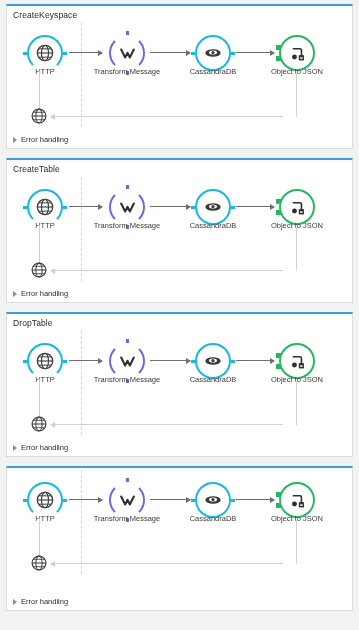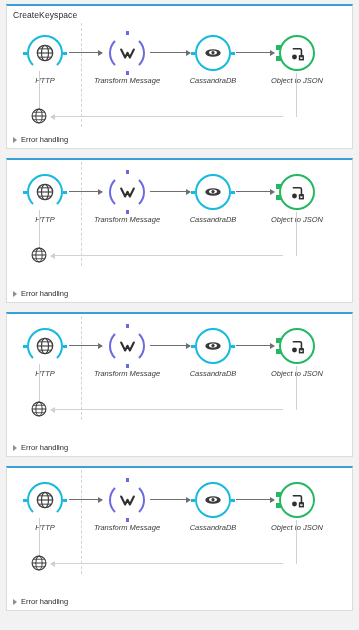--- a/index.html
+++ b/index.html
@@ -105,27 +105,26 @@
   .glyph {
     position: absolute;
     left: 0; top: 0;
     width: 36px; height: 36px;
     display: flex;
     align-items: center;
     justify-content: center;
   }
   .node-label {
     position: absolute;
-    top: 55px;
+    top: 46px;
     width: 78px;
     text-align: center;
     font-size: 7.5px;
     color: #3b3b3b;
     line-height: 9.5px;
-    font-style: italic;
   }
   
   .arrow {
     position: absolute;
     height: 1px;
     background: #6e6e6e;
     top: 31px;
   }
   .arrow::after {
     content: "";
@@ -270,20 +269,21 @@
               <line x1="4.2" y1="7" x2="19.8" y2="7" stroke="#3f3f3f" stroke-width="1.2"></line>
               <line x1="4.2" y1="17" x2="19.8" y2="17" stroke="#3f3f3f" stroke-width="1.2"></line>
             </svg></span></div>
       </div>
       <div class="err-row">
         <span class="disclosure"></span>
         <span class="err-label">Error handling</span>
       </div>
     </div>
     <div class="flow-panel">
+      <div class="panel-title">CreateTable</div>
       <div class="canvas">
         <span class="dotted-sep"></span>
         <div class="node" style="left:20px">
           <span class="ring ring-cyan-dashed"></span>
           <span class="tick left"></span>
           <span class="tick right"></span>
           <span class="glyph">
             <svg width="20" height="20" viewBox="0 0 24 24">
               <circle cx="12" cy="12" r="9.2" fill="none" stroke="#3f3f3f" stroke-width="1.6"></circle>
               <ellipse cx="12" cy="12" rx="4.2" ry="9.2" fill="none" stroke="#3f3f3f" stroke-width="1.4"></ellipse>
@@ -345,20 +345,21 @@
               <line x1="4.2" y1="7" x2="19.8" y2="7" stroke="#3f3f3f" stroke-width="1.2"></line>
               <line x1="4.2" y1="17" x2="19.8" y2="17" stroke="#3f3f3f" stroke-width="1.2"></line>
             </svg></span></div>
       </div>
       <div class="err-row">
         <span class="disclosure"></span>
         <span class="err-label">Error handling</span>
       </div>
     </div>
     <div class="flow-panel">
+      <div class="panel-title">DropTable</div>
       <div class="canvas">
         <span class="dotted-sep"></span>
         <div class="node" style="left:20px">
           <span class="ring ring-cyan-dashed"></span>
           <span class="tick left"></span>
           <span class="tick right"></span>
           <span class="glyph">
             <svg width="20" height="20" viewBox="0 0 24 24">
               <circle cx="12" cy="12" r="9.2" fill="none" stroke="#3f3f3f" stroke-width="1.6"></circle>
               <ellipse cx="12" cy="12" rx="4.2" ry="9.2" fill="none" stroke="#3f3f3f" stroke-width="1.4"></ellipse>

